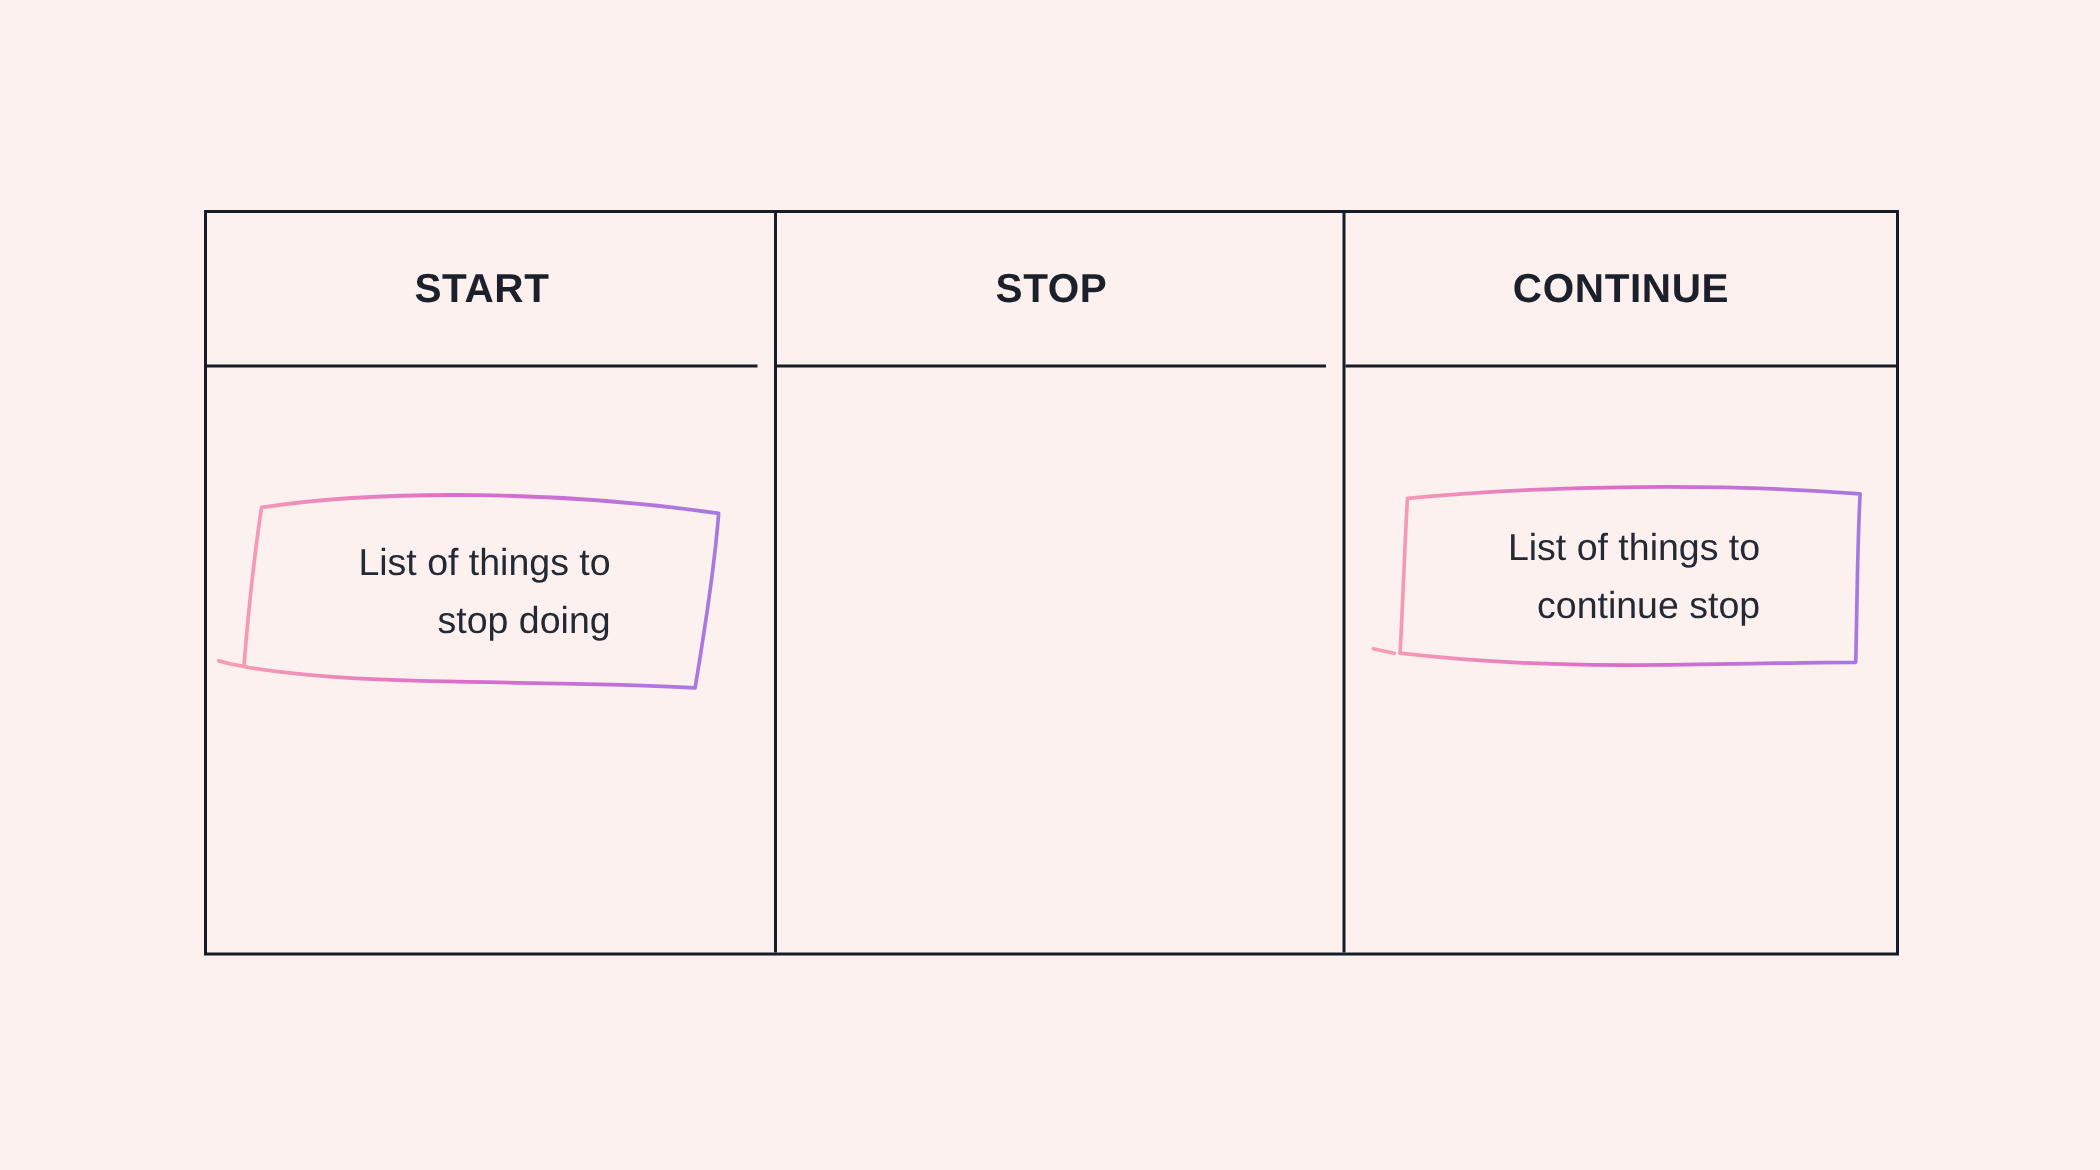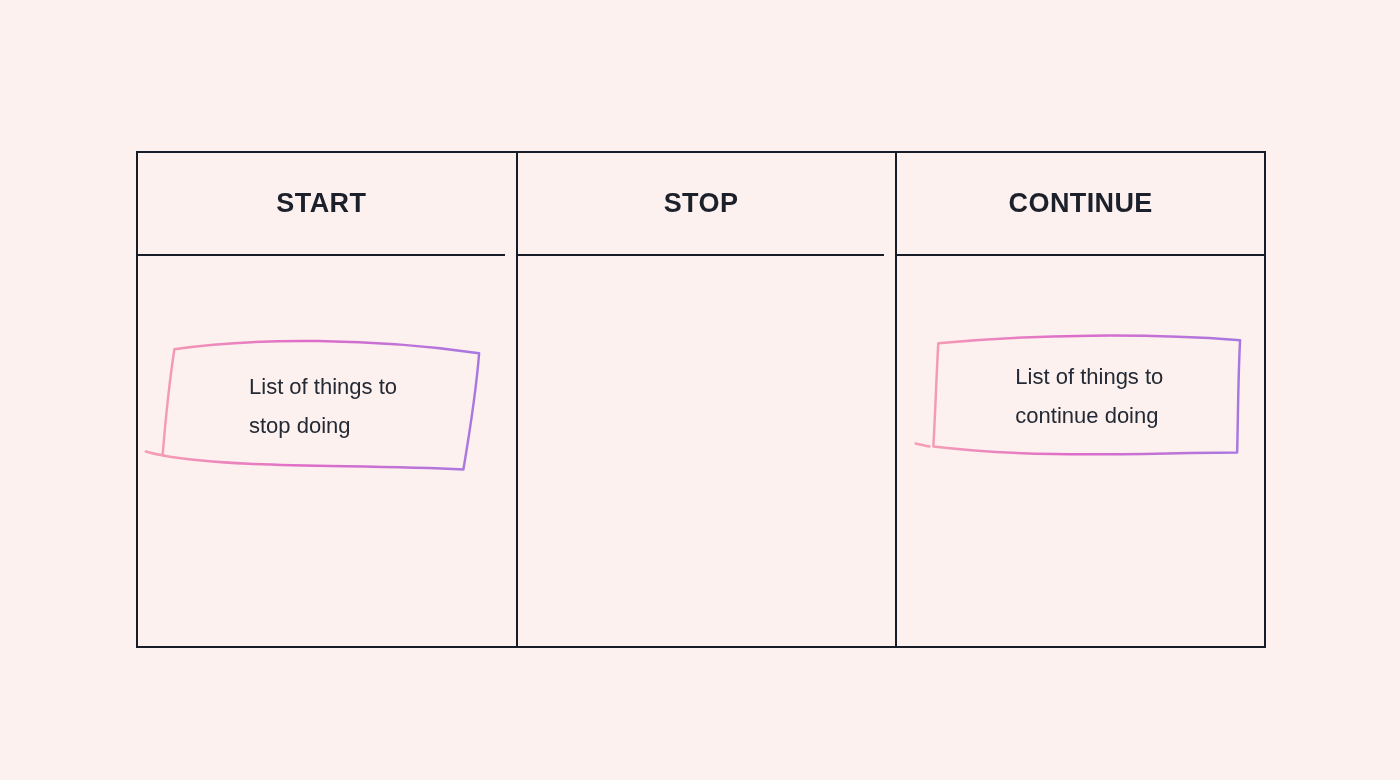--- a/index.html
+++ b/index.html
@@ -10,21 +10,21 @@
     position: relative;
     overflow: hidden;
   }
   .board {
     position: absolute;
     inset: 0;
   }
   .ssc-table {
     position: absolute;
     left: 136px;
-    top: 151px;
+    top: 140px;
     width: 1130px;
     height: 497px;
     border: 2px solid #171C26;
     display: flex;
   }
   .ssc-col {
     flex: 1 1 0;
     display: flex;
     flex-direction: column;
     min-width: 0;
@@ -51,22 +51,22 @@
   .note-svg {
     position: absolute;
     inset: 0;
     width: 100%;
     height: 100%;
     display: block;
   }
   .note-text {
     position: absolute;
     transform: translate(-50%, -50%);
-    text-align: left;
-    font-size: 22px;
+    text-align: right;
+    font-size: 25px;
     line-height: 39px;
     color: #242A35;
     white-space: nowrap;
   }
   .note-text-1 { left: 185px; top: 150px; }
   .note-text-2 { left: 182px; top: 152px; }
   .note-text-3 { left: 192px; top: 140px; }
 </style>
 </head>
 <body>
@@ -106,19 +106,19 @@
             <linearGradient id="grad3" gradientUnits="userSpaceOnUse" x1="30" y1="140" x2="352" y2="140">
               <stop offset="0" stop-color="#F69DB4"></stop>
               <stop offset="0.45" stop-color="#DF6CC9"></stop>
               <stop offset="1" stop-color="#A678E2"></stop>
             </linearGradient>
           </defs>
           <path d="M 42,87 C 140,78 255,77 349,84 C 347,121 347,159 346,196 C 255,196 150,203 37,190 C 39,155 40,121 42,87 Z M 33,190 C 28,189 24,188 19,187" fill="none" stroke="url(#grad3)" stroke-width="2.5" stroke-linejoin="round" stroke-linecap="round"></path>
         </svg>
         <div class="note-text note-text-3">
           <div>List of things to</div>
-          <div>continue doing</div>
+          <div>continue stop</div>
         </div>
       </div>
     </div>
 
   </div>
 </div>
 
 </body></html>

